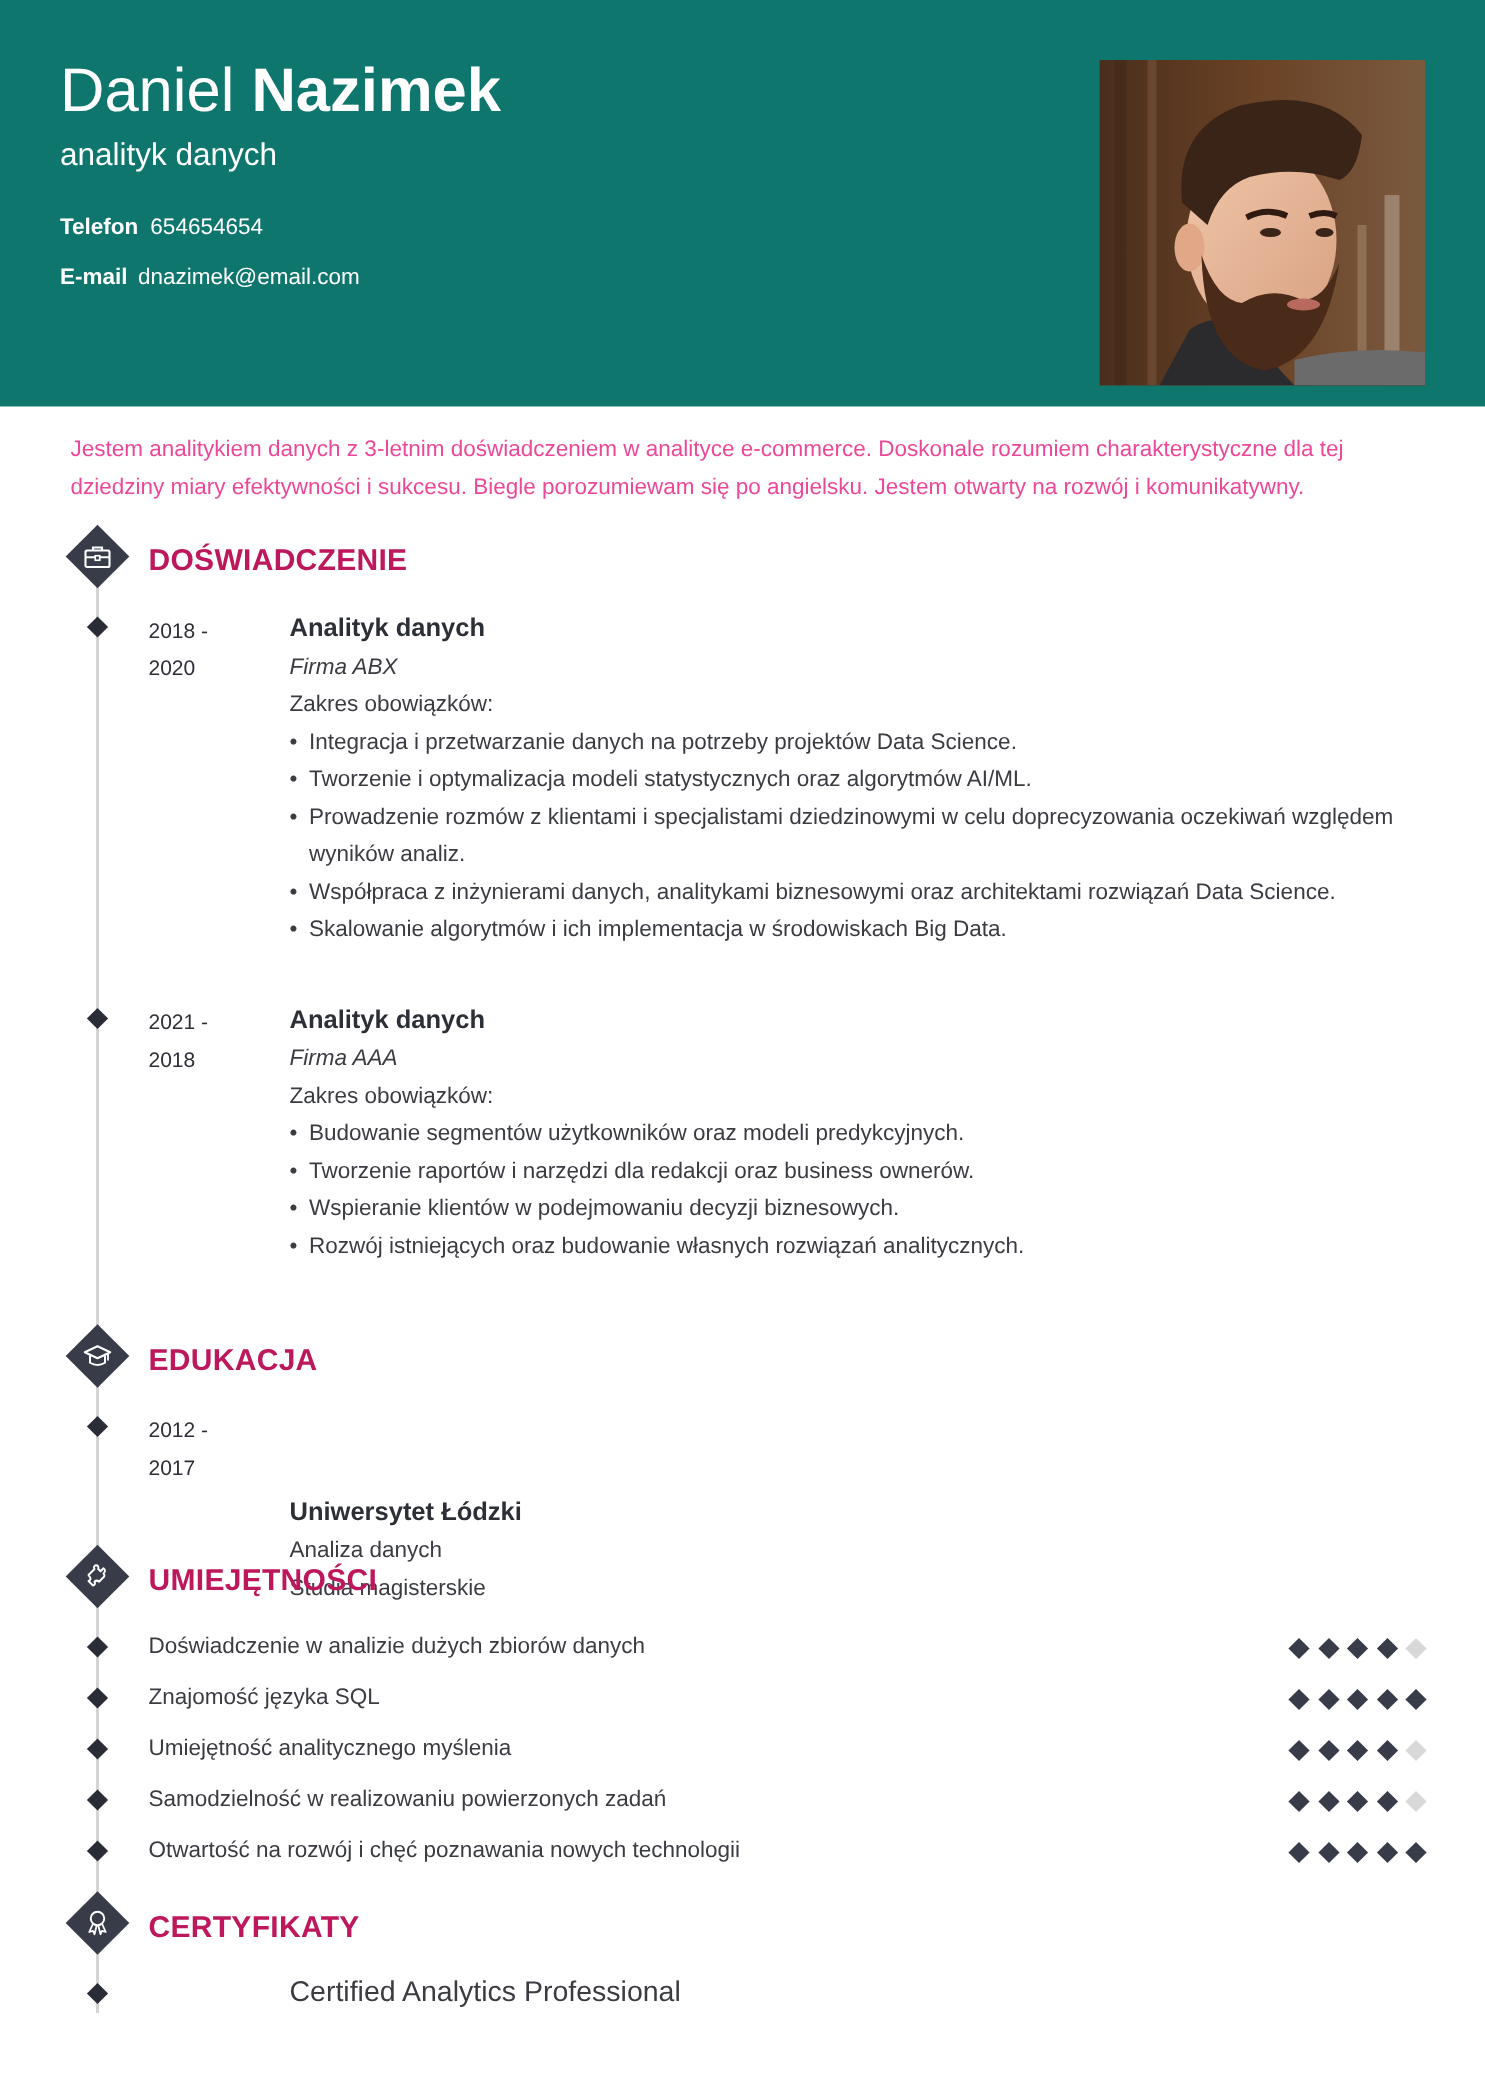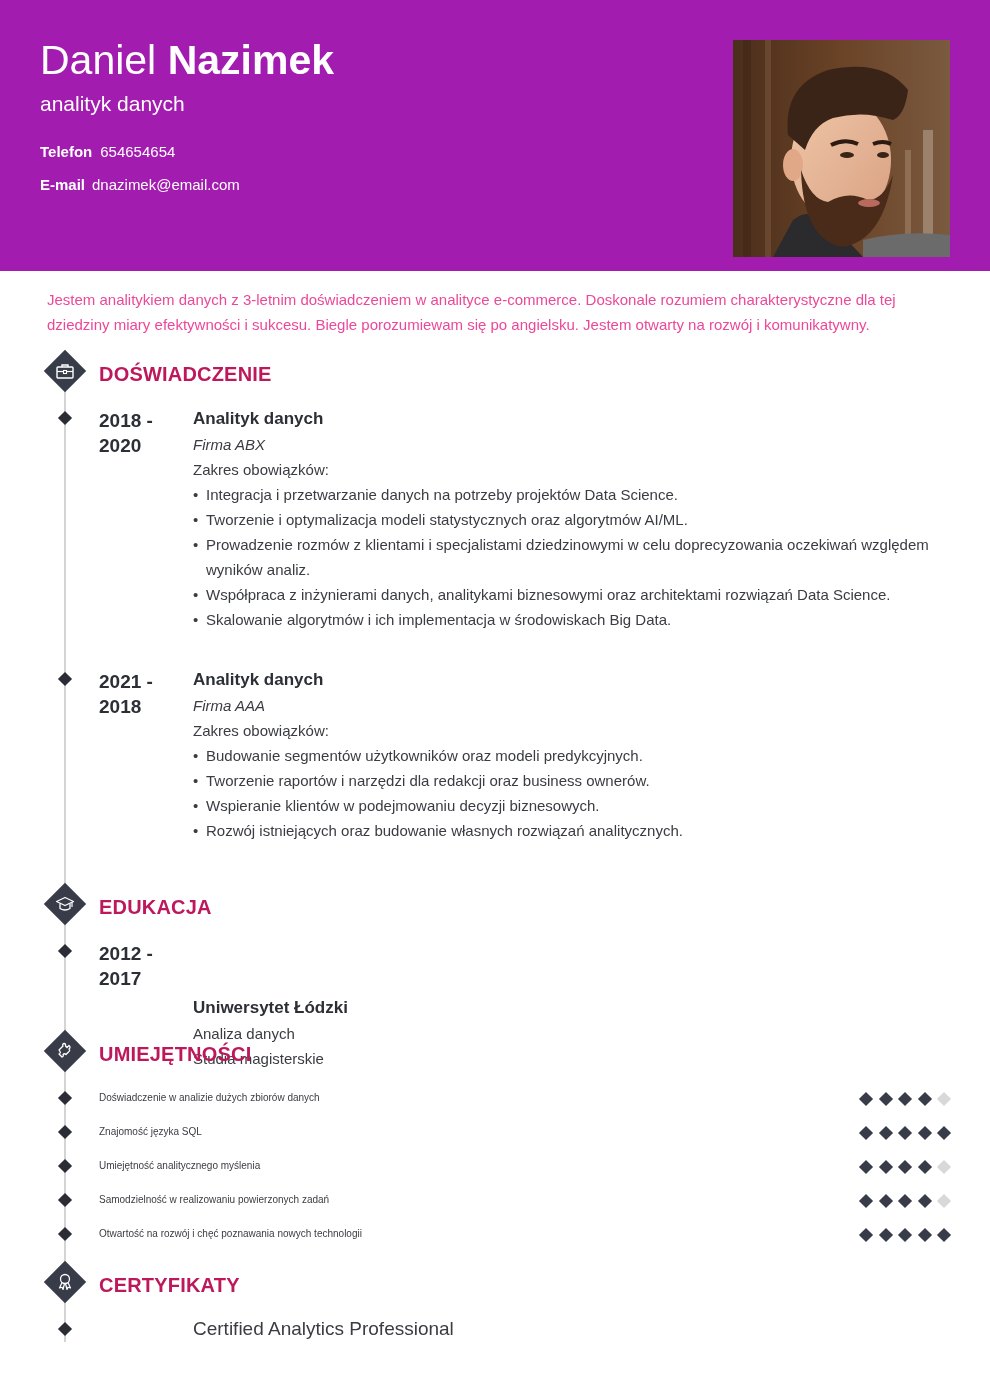--- a/index.html
+++ b/index.html
@@ -8,21 +8,21 @@
       font-family: "Liberation Sans", sans-serif;
       color: #2d2f36;
       position: relative;
       overflow: hidden;
     }
 
     
     .header {
       position: absolute; left: 0; top: 0;
       width: 990px; height: 271px;
-      background: #a21caf;
+      background: #0f766e;
       color: #ffffff;
     }
     .name {
       position: absolute; left: 40px; top: 37px;
       font-size: 41px; line-height: 46px; font-weight: 400;
       white-space: nowrap;
     }
     .name .last { font-weight: 700; }
     .job-title {
       position: absolute; left: 40px; top: 91px;
@@ -79,21 +79,21 @@
 
     .tl-dot {
       position: absolute; left: 60px;
       width: 10px; height: 10px;
       background: #2a2d36;
       transform: rotate(45deg);
     }
 
     .dates {
       position: absolute; left: 99px;
-      font-size: 19px; line-height: 25px; font-weight: 700;
+      font-size: 14px; line-height: 25px; font-weight: 400;
       color: #2d2f36;
     }
     .entry {
       position: absolute; left: 193px; width: 760px;
       font-size: 15px; line-height: 25px; color: #3a3c42;
     }
     .entry .role {
       font-size: 17px; line-height: 25px; font-weight: 700; color: #2d2f36;
       margin-top: -1px; margin-bottom: 1px;
     }
@@ -104,21 +104,21 @@
     }
     .entry li::before {
       content: "\2022";
       position: absolute; left: 0; top: 0;
       color: #3a3c42;
     }
 
     
     .skill-label {
       position: absolute; left: 99px;
-      font-size: 10px; line-height: 20px; color: #3a3c42;
+      font-size: 15px; line-height: 20px; color: #3a3c42;
       white-space: nowrap;
     }
     .skill-rating {
       position: absolute; left: 858px;
       display: flex; gap: 0;
       height: 16px;
     }
     .rating-dot {
       width: 19.5px; height: 16px; position: relative;
     }

